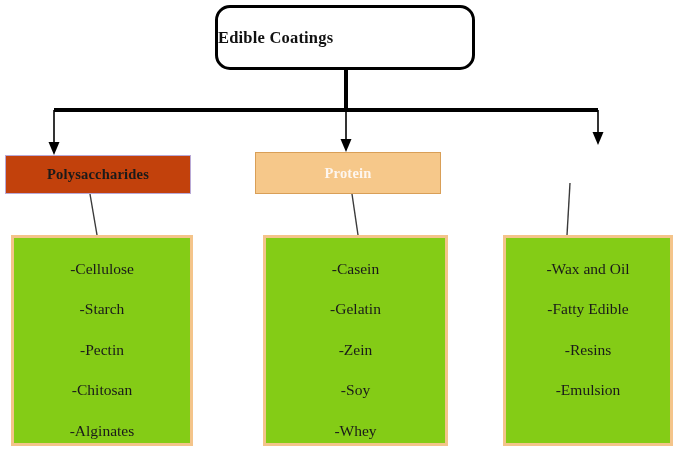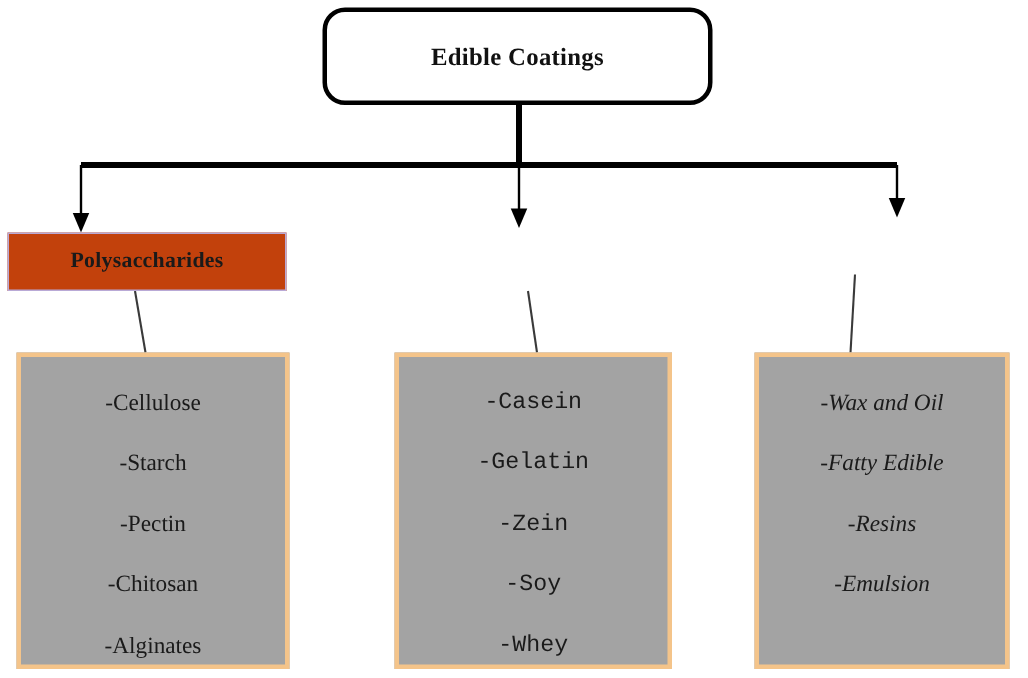--- a/index.html
+++ b/index.html
@@ -22,21 +22,20 @@
     left: 215px;
     top: 5px;
     width: 260px;
     height: 65px;
     border: 3px solid #000000;
     border-radius: 15px;
     background: #ffffff;
     box-sizing: border-box;
     display: flex;
     align-items: center;
-    justify-content: center;
   }
   .root-box .label {
     font-size: 16.5px;
     font-weight: bold;
     color: #111111;
     letter-spacing: 0.2px;
   }
 
   
   .connectors {
@@ -89,43 +88,43 @@
     height: 39px;
     background: #d79093;
     border: 1px solid #b86f73;
   }
   .cat-lip .label { color: #fdf6ef; }
 
   
   .list-box {
     position: absolute;
     box-sizing: border-box;
-    background: #a3a3a3;
+    background: #84cc16;
     border: 3px solid #f4c48a;
     display: flex;
     flex-direction: column;
     align-items: center;
     padding-top: 10px;
   }
   .list-box .item {
     font-size: 15.5px;
     color: #1a1a1a;
     line-height: 1;
     padding: 0;
     margin: 0;
     white-space: nowrap;
   }
 
   .list-poly { left: 11px;  top: 235px; width: 182px; height: 211px; }
-  .list-prot { left: 263px; top: 235px; width: 185px; height: 211px; font-family: Liberation Mono, monospace; }
+  .list-prot { left: 263px; top: 235px; width: 185px; height: 211px; }
   .list-lip  { left: 503px; top: 235px; width: 170px; height: 211px; }
 
   .list-poly .item,
   .list-prot .item { margin: 12.5px 0; }
-  .list-lip .item  { margin: 12.5px 0; font-style: italic; }
+  .list-lip .item  { margin: 12.5px 0; }
 </style>
 </head>
 <body>
 
 <div id="canvas">
 
   <svg class="connectors" viewBox="0 0 685 452" width="685" height="452">
 
     <line x1="346" y1="70" x2="346" y2="110" stroke="#000000" stroke-width="4"></line>
 
@@ -146,20 +145,23 @@
   </svg>
 
   <div class="root-box">
     <span class="label">Edible Coatings</span>
   </div>
 
   <div class="cat-box cat-poly">
     <span class="label">Polysaccharides</span>
   </div>
 
+  <div class="cat-box cat-prot">
+    <span class="label">Protein</span>
+  </div>
 
 
   <div class="list-box list-poly">
     <span class="item">-Cellulose</span>
     <span class="item">-Starch</span>
     <span class="item">-Pectin</span>
     <span class="item">-Chitosan</span>
     <span class="item">-Alginates</span>
   </div>
 

